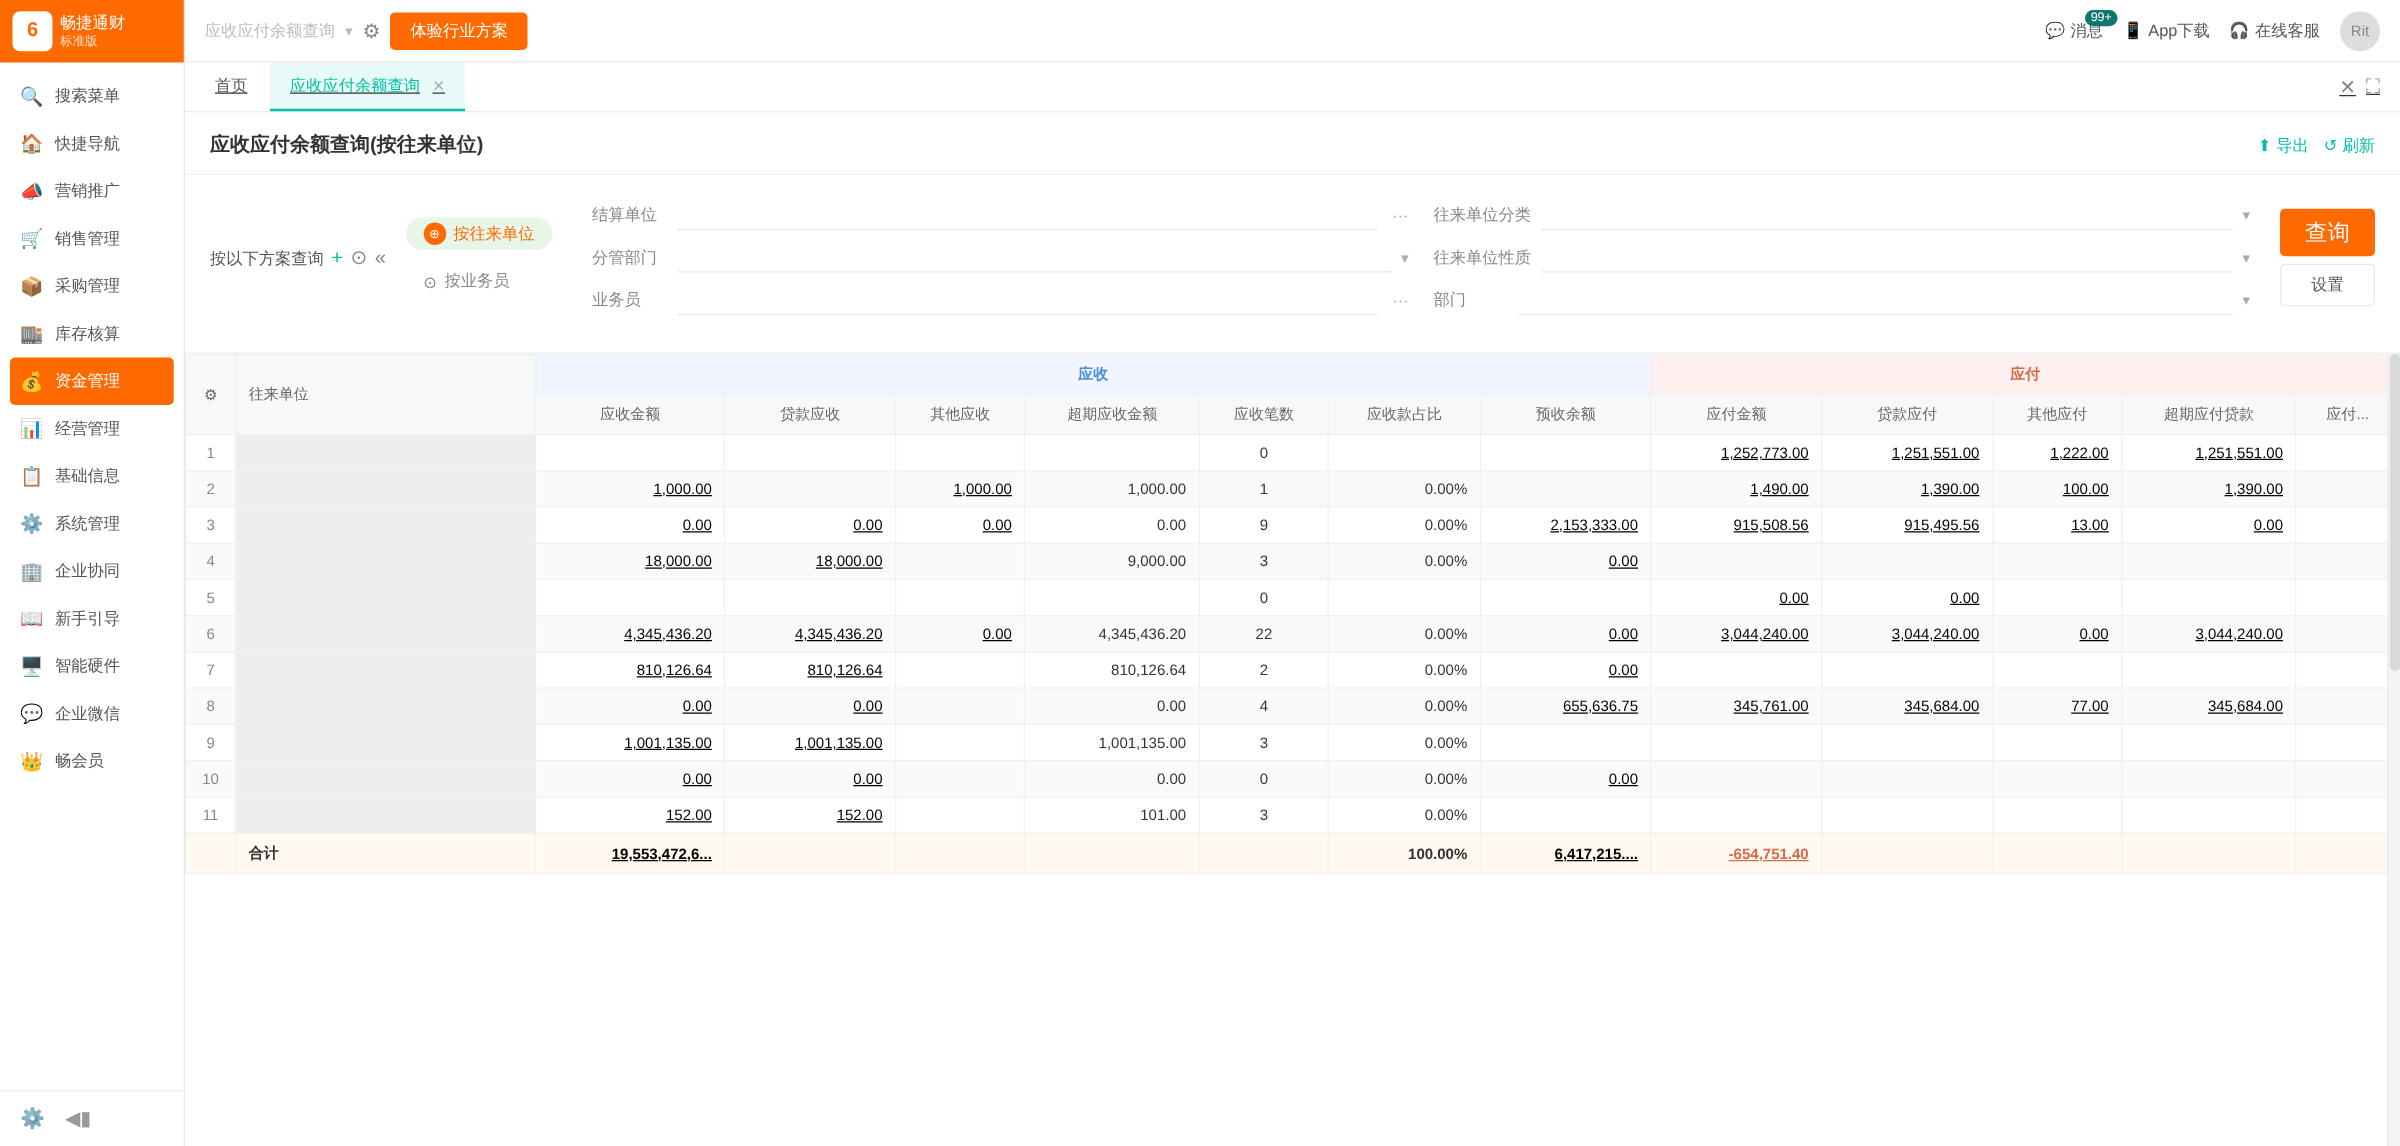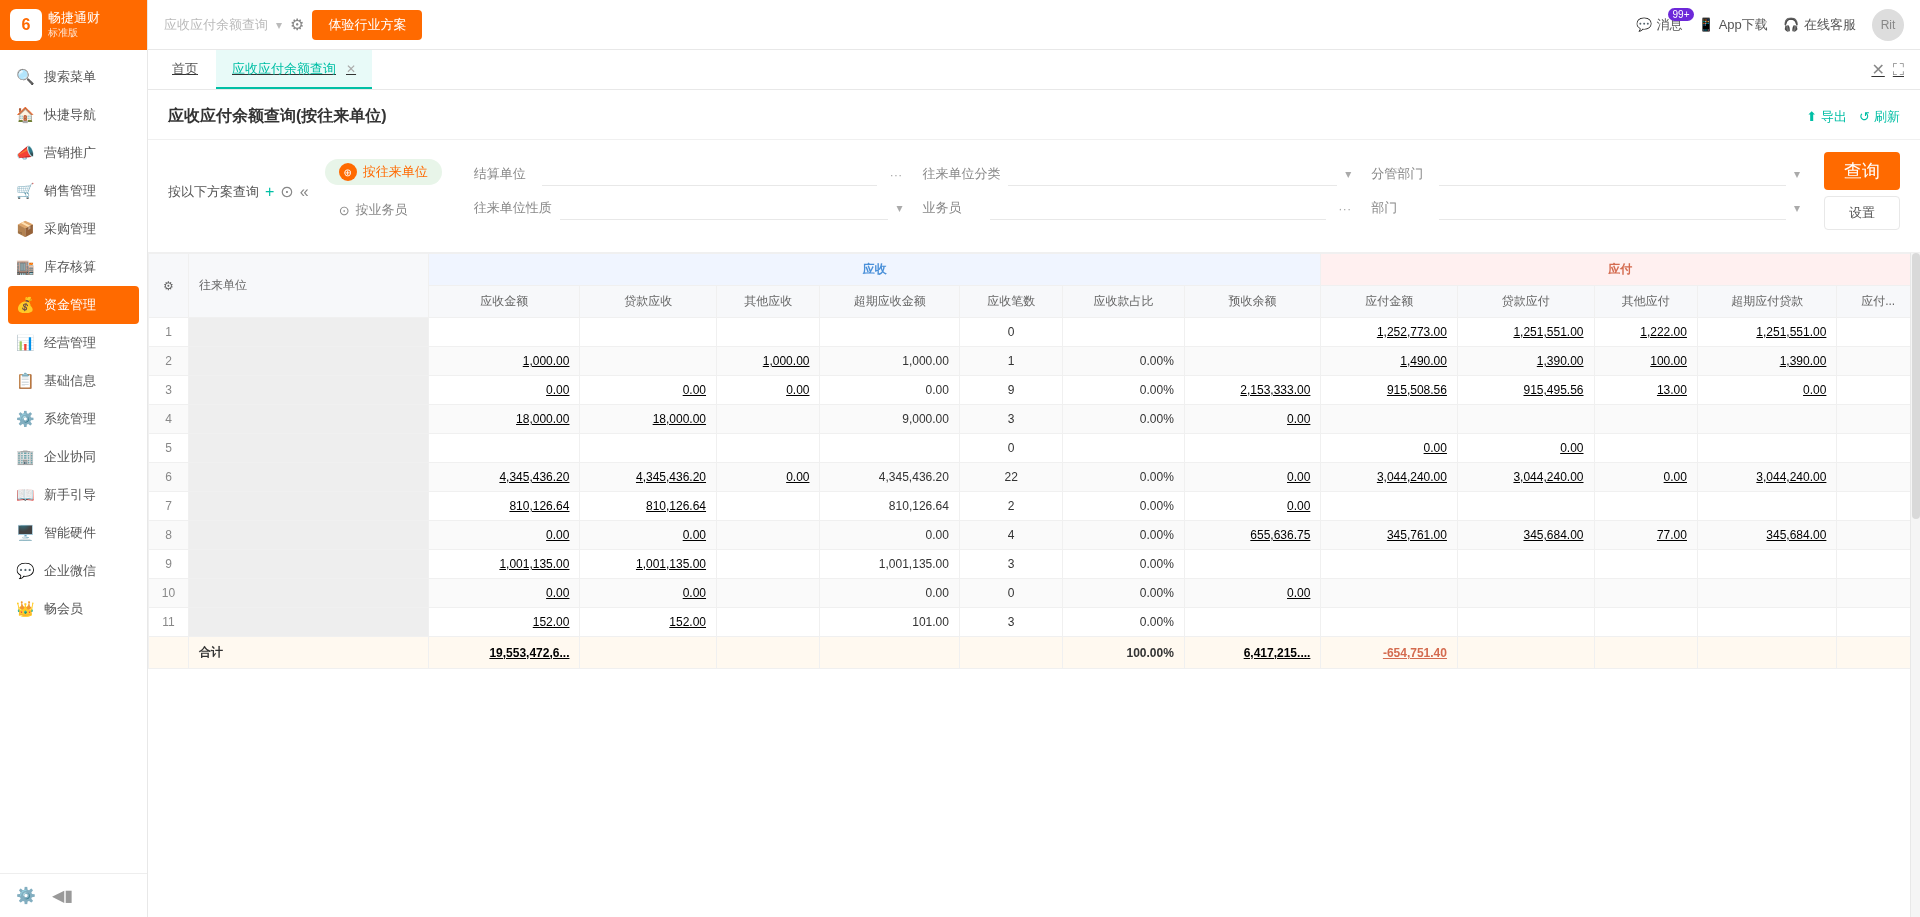--- a/index.html
+++ b/index.html
@@ -41,21 +41,21 @@
     .header-nav-title { color: #bbb; font-size: 13px; }
     .header-nav-arrow { color: #bbb; font-size: 12px; }
     .header-gear { color: #888; font-size: 16px; cursor: pointer; }
     .header-btn-main {
       background: #ff6a00; color: #fff; border: none; border-radius: 4px;
       padding: 6px 16px; font-size: 13px; cursor: pointer;
     }
     .header-right { display: flex; align-items: center; gap: 16px; margin-left: auto; }
     .header-msg { position: relative; cursor: pointer; display: flex; align-items: center; gap: 4px; color: #555; font-size: 13px; }
     .header-badge {
-      position: absolute; top: -8px; right: -12px; background: #6d28d9; color: #fff;
+      position: absolute; top: -8px; right: -12px; background: #0f766e; color: #fff;
       font-size: 10px; border-radius: 10px; padding: 1px 5px; min-width: 18px; text-align: center;
     }
     .header-app { display: flex; align-items: center; gap: 4px; color: #555; cursor: pointer; font-size: 13px; }
     .header-service { display: flex; align-items: center; gap: 4px; color: #555; cursor: pointer; font-size: 13px; }
     .header-avatar {
       width: 32px; height: 32px; border-radius: 50%; background: #ddd; display: flex; align-items: center; justify-content: center;
       color: #888; font-size: 12px; cursor: pointer;
     }
 
     
@@ -106,21 +106,21 @@
     .filter-btn-settings { color: #888; font-size: 16px; cursor: pointer; }
     .filter-btn-collapse { color: #888; font-size: 16px; cursor: pointer; }
 
     .filter-scheme {
       background: #e8f5e9; border-radius: 20px; padding: 4px 14px; display: flex; align-items: center;
       gap: 6px; cursor: pointer; font-size: 13px; color: #ff6a00; margin-bottom: 8px;
     }
     .filter-scheme-icon { width: 18px; height: 18px; background: #ff6a00; border-radius: 50%; display: flex; align-items: center; justify-content: center; color: #fff; font-size: 10px; }
     .filter-scheme2 { display: flex; align-items: center; gap: 6px; cursor: pointer; color: #888; font-size: 13px; padding: 4px 14px; }
 
-    .filter-fields { display: grid; grid-template-columns: 1fr 1fr 1fr; gap: 10px 20px; padding: 8px 0; }
+    .filter-fields { display: grid; grid-template-columns: 1fr 1fr; gap: 10px 20px; padding: 8px 0; }
     .filter-field { display: flex; align-items: center; gap: 8px; }
     .filter-field-label { color: #888; font-size: 13px; min-width: 60px; white-space: nowrap; }
     .filter-field-input {
       flex: 1; border: none; border-bottom: 1px solid #e8e8e8; outline: none; font-size: 13px;
       padding: 4px 6px; color: #333; background: transparent; cursor: pointer;
     }
     .filter-field-dots { color: #aaa; margin-left: 4px; }
     .filter-field-arrow { color: #aaa; font-size: 12px; }
 
     .filter-collapse { text-align: center; color: #00bfa5; font-size: 13px; cursor: pointer; padding: 6px 0; }

